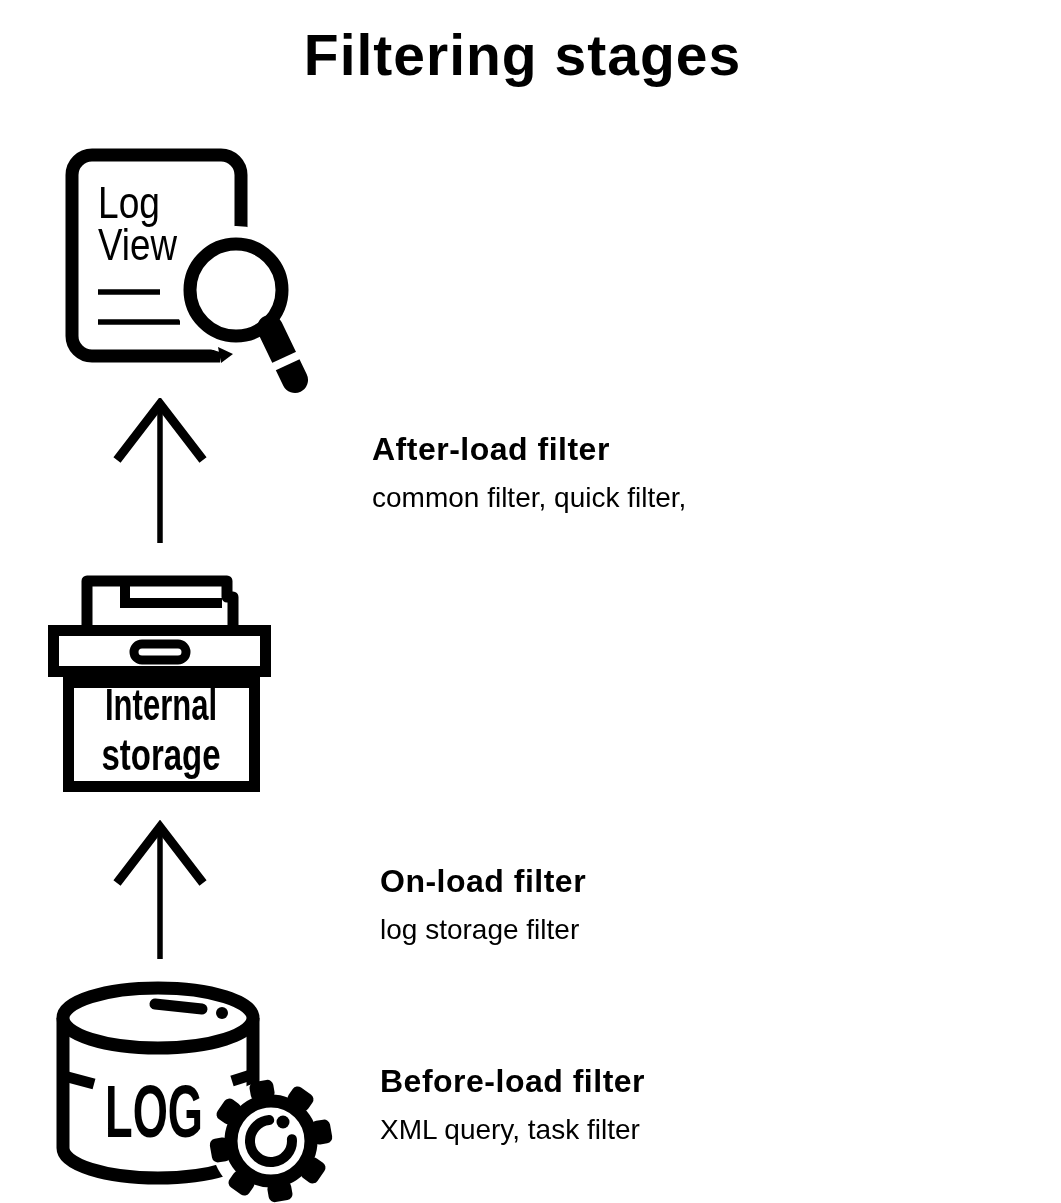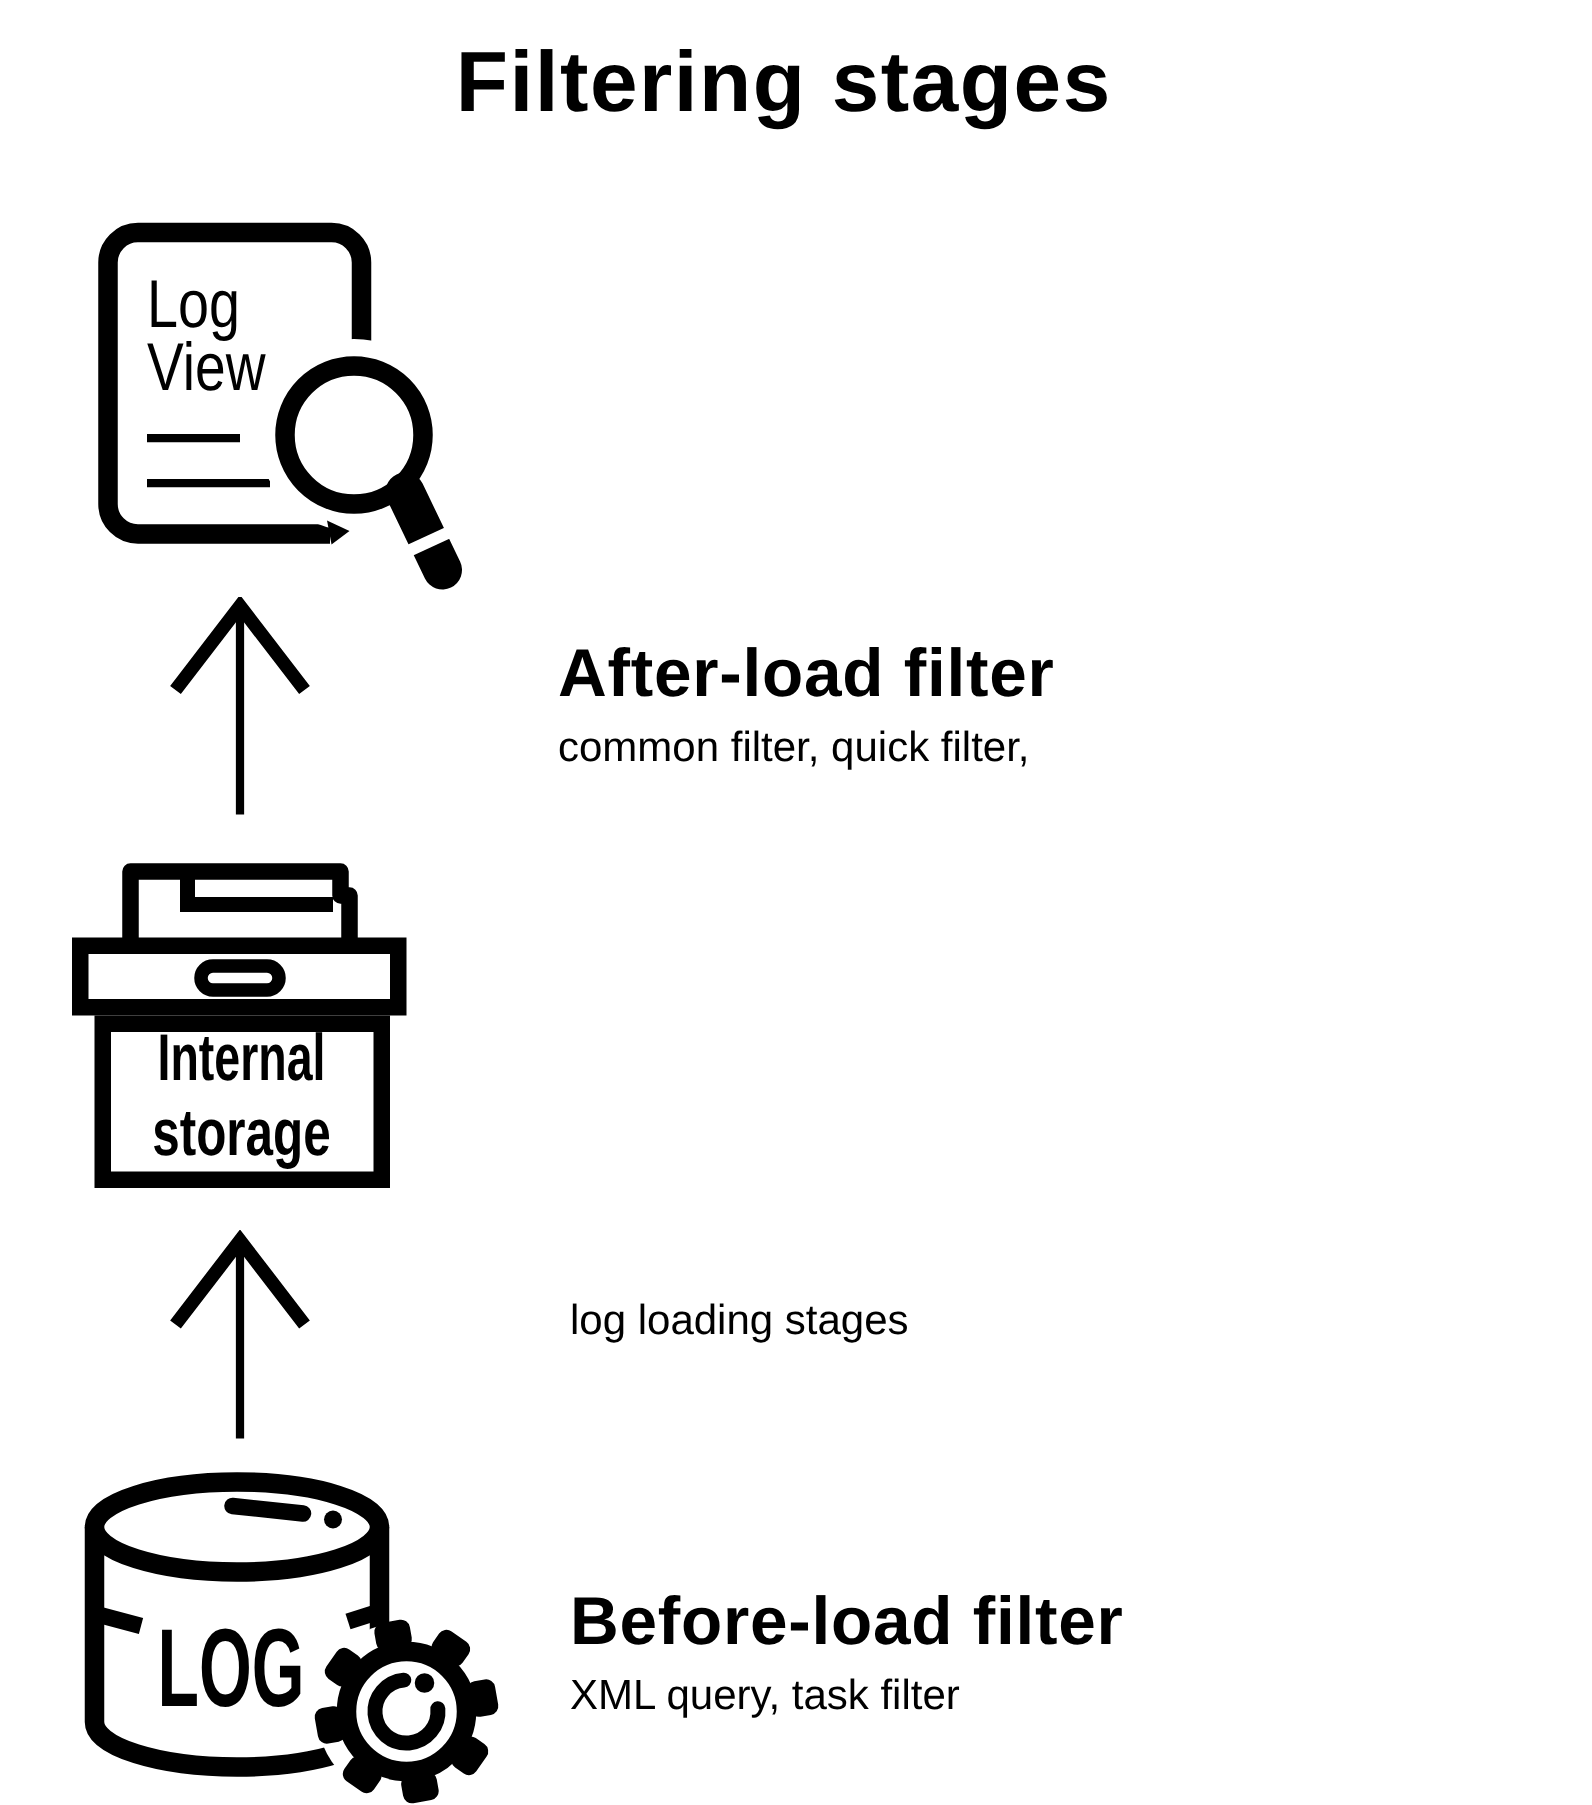--- a/index.html
+++ b/index.html
@@ -16,21 +16,21 @@
     left:0;top:24px;width:100%;
     text-align:center;
     font-size:57px;font-weight:700;
     letter-spacing:1px;
     line-height:62px;
     white-space:nowrap;
   }
   .icon-svg{position:absolute;}
   .stage-text{position:absolute;white-space:nowrap;}
   .stage-heading{
-    font-size:45px;font-weight:700;line-height:50px;
+    font-size:32px;font-weight:700;line-height:50px;
     letter-spacing:0.5px;
   }
   .stage-line{
     font-size:28px;font-weight:400;line-height:47px;
     letter-spacing:0px;
   }
   svg text{font-family:"Liberation Sans", sans-serif;}
 </style>
 </head>
 <body>
@@ -73,21 +73,22 @@
     <text x="121" y="150" text-anchor="middle" font-size="44" font-weight="700" textLength="112" lengthAdjust="spacingAndGlyphs">Internal</text>
     <text x="121" y="200" text-anchor="middle" font-size="44" font-weight="700" textLength="119" lengthAdjust="spacingAndGlyphs">storage</text>
   </svg>
 
   <svg class="icon-svg" style="left:105px;top:820px;" width="110" height="145" viewBox="0 0 110 145">
     <line x1="55" y1="13" x2="55" y2="139" stroke="#000" stroke-width="5.5"></line>
     <polyline points="12,63 55,7 98,63" fill="none" stroke="#000" stroke-width="9" stroke-linejoin="miter"></polyline>
   </svg>
 
   <div class="stage-text" style="left:380px;top:856px;">
-    <div class="stage-line">log loading stages</div>
+    <div class="stage-heading">On-load filter</div>
+    <div class="stage-line">log storage filter</div>
   </div>
 
   <svg class="icon-svg" style="left:50px;top:980px;" width="290" height="223" viewBox="0 0 290 223">
     <line x1="13" y1="38" x2="13" y2="168" stroke="#000" stroke-width="13"></line>
     <line x1="203" y1="38" x2="203" y2="168" stroke="#000" stroke-width="13"></line>
     <path d="M13,168 A95,30 0 0,0 203,168" fill="none" stroke="#000" stroke-width="13"></path>
     <ellipse cx="108" cy="38" rx="95" ry="30" fill="#fff" stroke="#000" stroke-width="13"></ellipse>
     <line x1="105" y1="24" x2="152" y2="29" stroke="#000" stroke-width="11" stroke-linecap="round"></line>
     <circle cx="172" cy="33" r="6" fill="#000"></circle>
     <line x1="14" y1="96" x2="44" y2="104" stroke="#000" stroke-width="11"></line>

